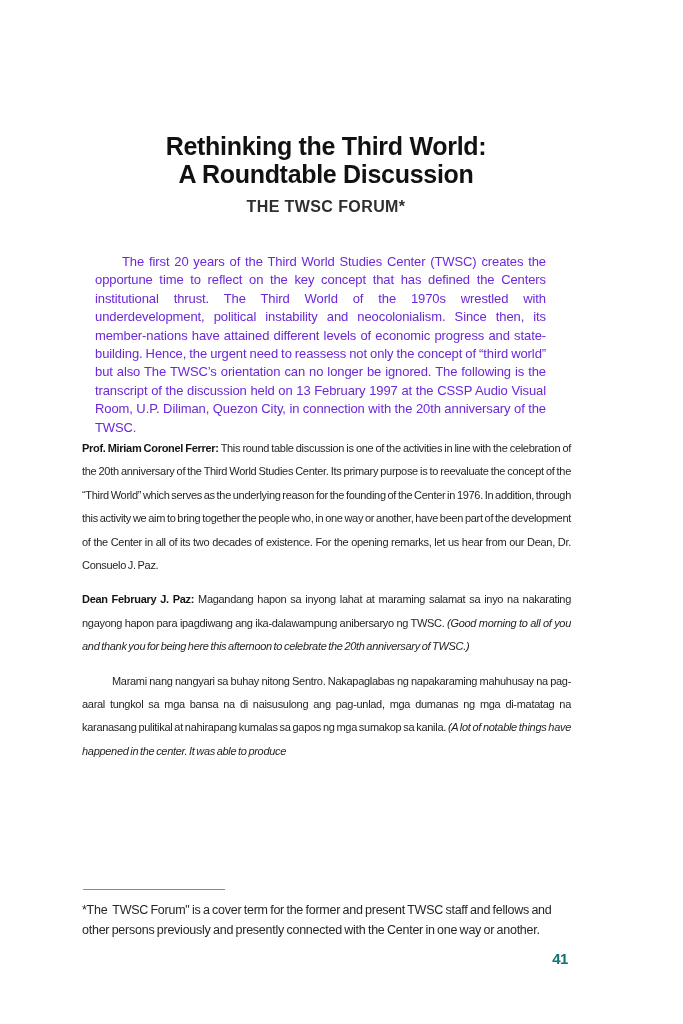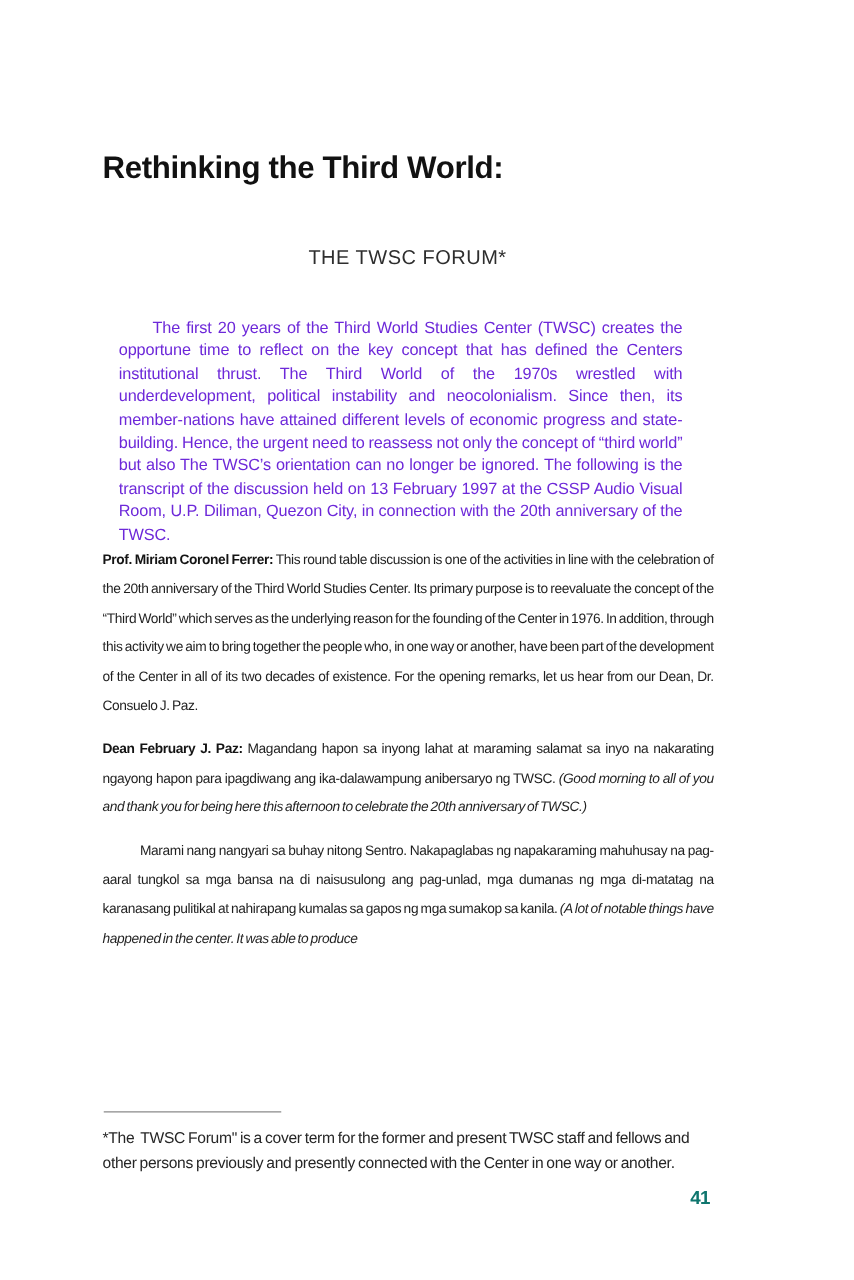--- a/index.html
+++ b/index.html
@@ -13,38 +13,39 @@
     height: 1024px;
     background: #ffffff;
     overflow: hidden;
     font-family: "Liberation Sans", sans-serif;
     color: #222222;
     margin: 0 auto;
   }
   .title-block {
     position: absolute;
     left: 82px;
-    top: 120px;
+    top: 132px;
     width: 488px;
-    text-align: left;
+    text-align: center;
     font-weight: bold;
     font-size: 25px;
     line-height: 28px;
     letter-spacing: -0.3px;
     color: #111111;
   }
   .subtitle {
     position: absolute;
     left: 82px;
     top: 198px;
     width: 488px;
     text-align: center;
     font-size: 16px;
     letter-spacing: 0.4px;
     color: #2e2e2e;
+    font-weight: bold;
   }
   .abstract {
     position: absolute;
     left: 95px;
     top: 253px;
     width: 451px;
     font-size: 13px;
     line-height: 18.4px;
     letter-spacing: -0.1px;
     word-spacing: -0.5px;
@@ -108,20 +109,21 @@
     color: #0f766e;
   }
 </style>
 </head>
 <body>
 
 <div class="page">
 
   <div class="title-block">
     <div>Rethinking the Third World:</div>
+    <div>A Roundtable Discussion</div>
   </div>
 
   <div class="subtitle">THE TWSC FORUM*</div>
 
   <div class="abstract">The first 20 years of the Third World Studies Center (TWSC) creates the opportune time to reflect on the key concept that has defined the Centers institutional thrust. The Third World of the 1970s wrestled with underdevelopment, political instability and neocolonialism. Since then, its member-nations have attained different levels of economic progress and state-building. Hence, the urgent need to reassess not only the concept of “third world” but also The TWSC’s orientation can no longer be ignored. The following is the transcript of the discussion held on 13 February 1997 at the CSSP Audio Visual Room, U.P. Diliman, Quezon City, in connection with the 20th anniversary of the TWSC.</div>
 
   <div class="body-copy">
     <p class="para">
       <span class="speaker">Prof. Miriam Coronel Ferrer:</span>
       <span>This round table discussion is one of the activities in line with the celebration of the 20th anniversary of the Third World Studies Center. Its primary purpose is to reevaluate the concept of the “Third World” which serves as the underlying reason for the founding of the Center in 1976. In addition, through this activity we aim to bring together the people who, in one way or another, have been part of the development of the Center in all of its two decades of existence. For the opening remarks, let us hear from our Dean, Dr. Consuelo J. Paz.</span>

